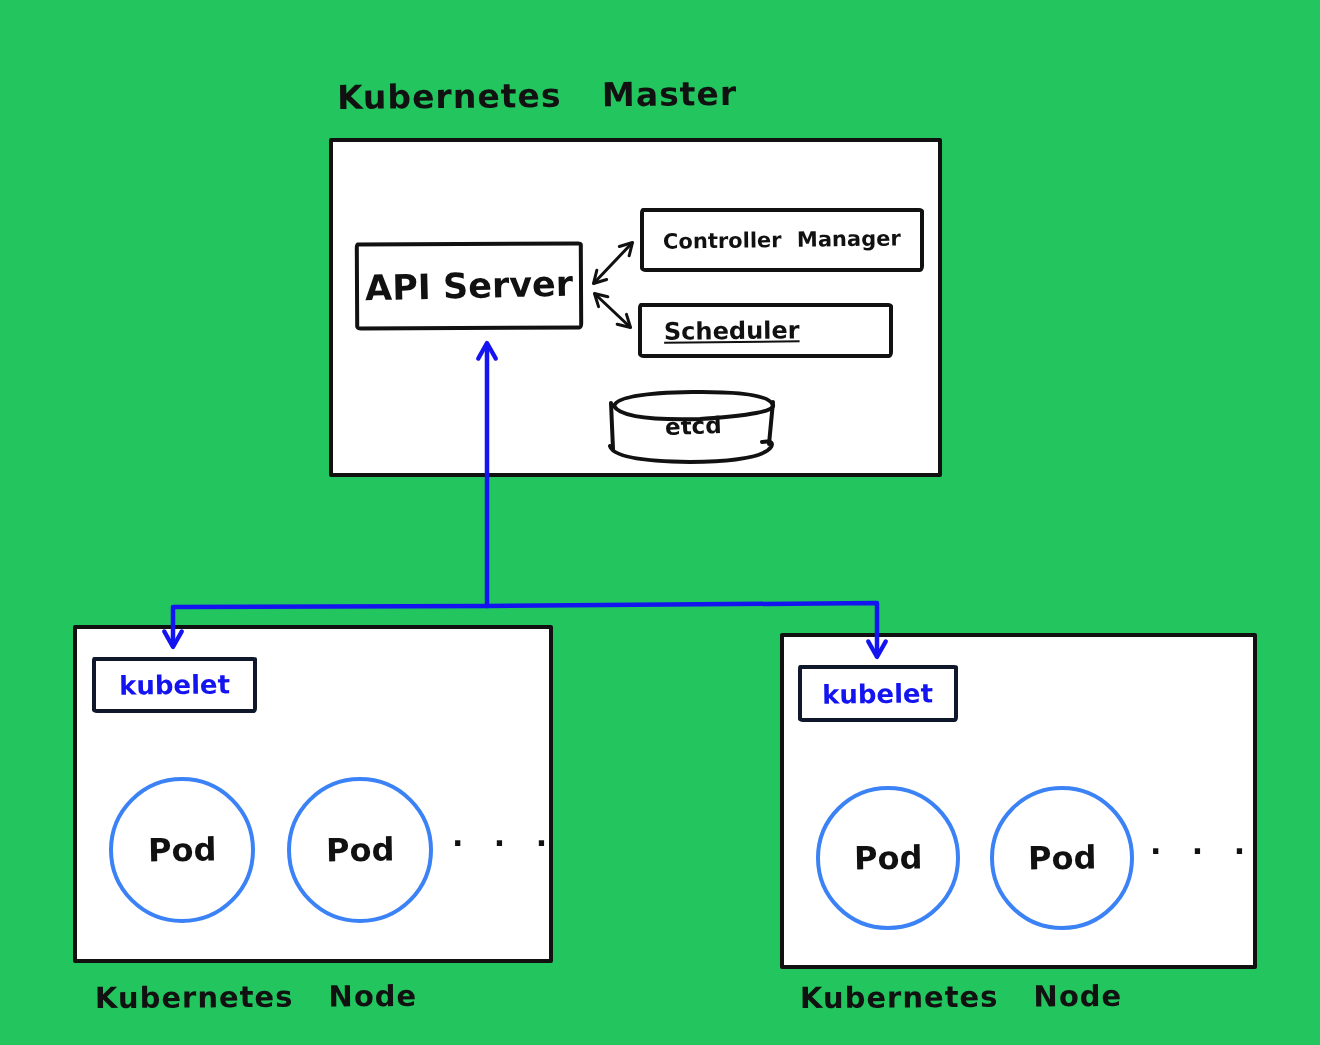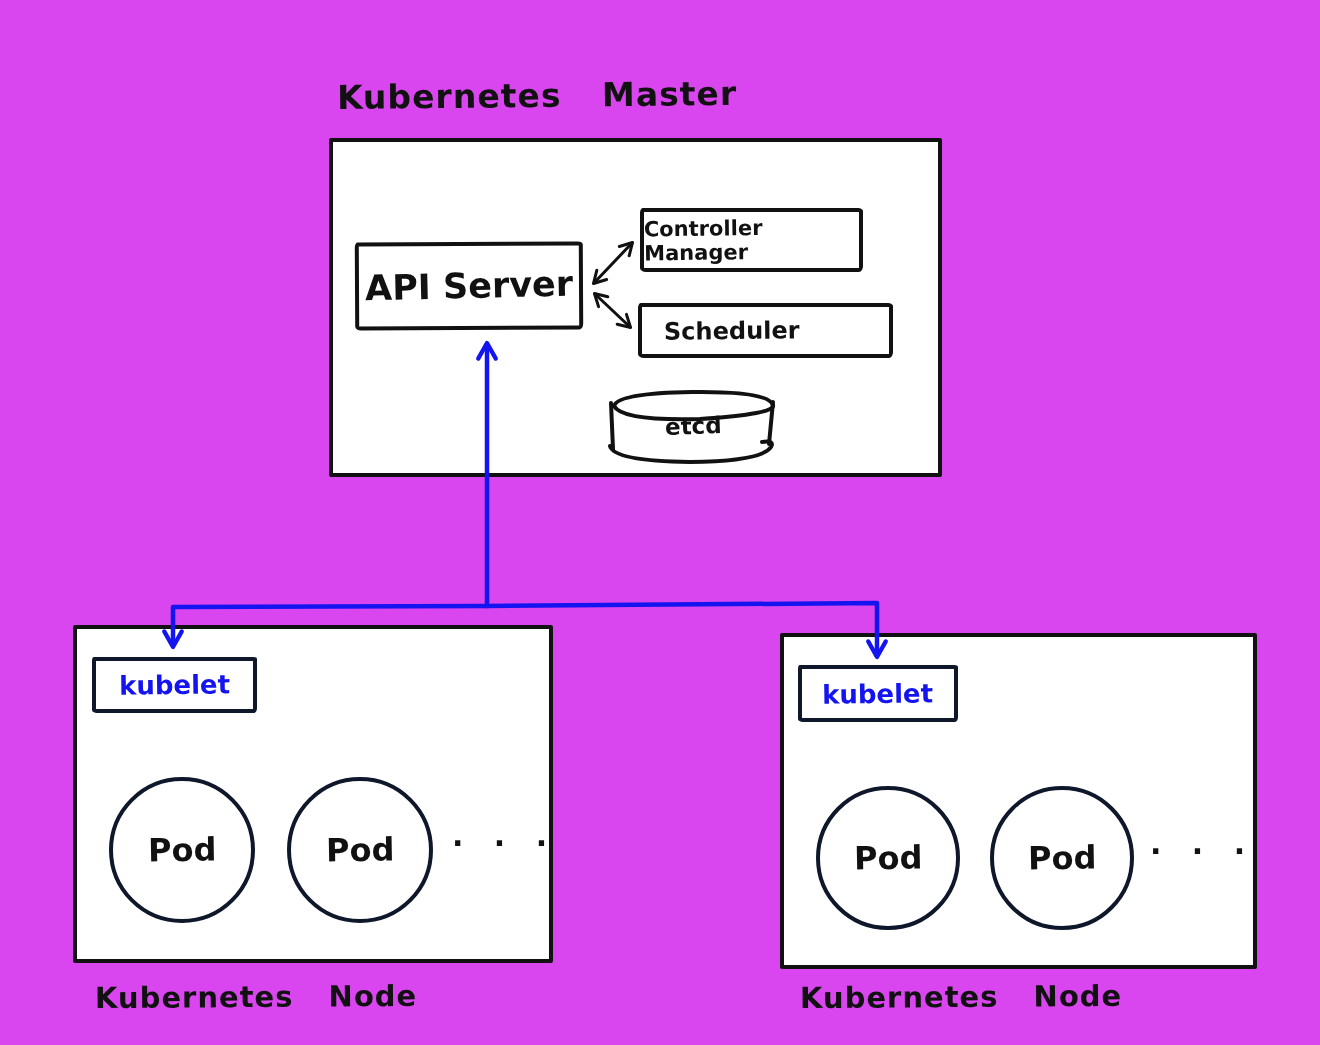--- a/index.html
+++ b/index.html
@@ -1,33 +1,33 @@
 <!DOCTYPE html>
 <html><head>
 <meta charset="utf-8">
 <style>
   html,body{margin:0;padding:0;background:#ffffff;}
   .canvas{
-    position:relative;width:1320px;height:1045px;background:#d946ef;overflow:hidden;
+    position:relative;width:1320px;height:1045px;background:#22c55e;overflow:hidden;
     font-family:"DejaVu Sans","Liberation Sans",sans-serif;color:#111111;
   }
   .abs{position:absolute;}
   
   .hbox{
     position:absolute;border:4px solid #111111;background:#ffffff;
     border-radius:3px 5px 4px 6px / 5px 3px 6px 4px;
     display:flex;align-items:center;justify-content:center;box-sizing:border-box;
   }
   .bluebox{
     position:absolute;border:4px solid #0f172a;background:#ffffff;
     border-radius:2px 4px 3px 5px / 4px 2px 5px 3px;
     display:flex;align-items:center;justify-content:center;box-sizing:border-box;
   }
   .circle{
-    position:absolute;border:4px solid #0f172a;border-radius:50%;background:#ffffff;
+    position:absolute;border:4px solid #3b82f6;border-radius:50%;background:#ffffff;
     display:flex;align-items:center;justify-content:center;box-sizing:border-box;
   }
   .hand{font-weight:700;letter-spacing:1px;}
   .title{font-size:33px;word-spacing:28px;transform:rotate(-0.6deg);}
   .caption{font-size:29px;word-spacing:24px;transform:rotate(-0.4deg);}
   .boxtext{font-weight:700;}
   .bluetext{color:#1414f0;font-weight:700;}
   .dots{font-size:30px;font-weight:700;letter-spacing:10px;color:#111111;}
   svg.strokes{position:absolute;left:0;top:0;pointer-events:none;}
 </style>
@@ -37,25 +37,25 @@
 <div class="canvas">
 
   <div class="abs hand title" style="left:337px;top:76px;">Kubernetes Master</div>
 
   <div class="hbox" style="left:329px;top:138px;width:613px;height:339px;border-radius:2px;"></div>
 
   <div class="hbox" style="left:355px;top:242px;width:228px;height:88px;transform:rotate(-0.3deg);">
     <span class="boxtext" style="font-size:35px;transform:rotate(-1deg);">API Server</span>
   </div>
 
-  <div class="hbox" style="left:640px;top:208px;width:223px;height:64px;">
+  <div class="hbox" style="left:640px;top:208px;width:284px;height:64px;">
     <span class="boxtext" style="font-size:21px;word-spacing:8px;transform:rotate(-0.8deg);">Controller Manager</span>
   </div>
 
-  <div class="hbox" style="left:638px;top:303px;width:255px;height:55px;justify-content:flex-start;padding-left:22px;">
+  <div class="hbox" style="left:638px;top:303px;width:255px;height:55px;justify-content:flex-start;padding-left:22px;text-decoration:underline;">
     <span class="boxtext" style="font-size:24px;transform:rotate(-0.6deg);">Scheduler</span>
   </div>
 
   <div class="abs" style="left:612px;top:413px;width:162px;text-align:center;">
     <span class="boxtext" style="font-size:23px;transform:rotate(-2deg);display:inline-block;">etcd</span>
   </div>
 
   <div class="hbox" style="left:73px;top:625px;width:480px;height:338px;border-radius:2px;"></div>
 
   <div class="bluebox" style="left:92px;top:657px;width:165px;height:56px;">

